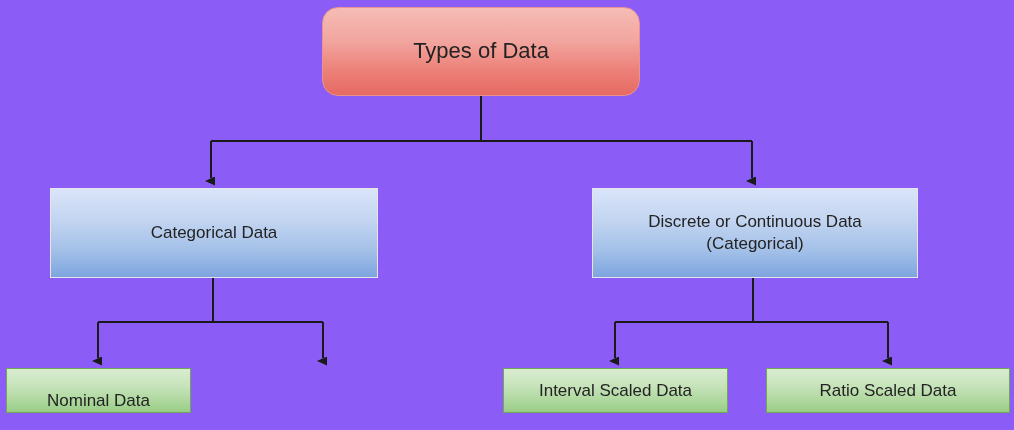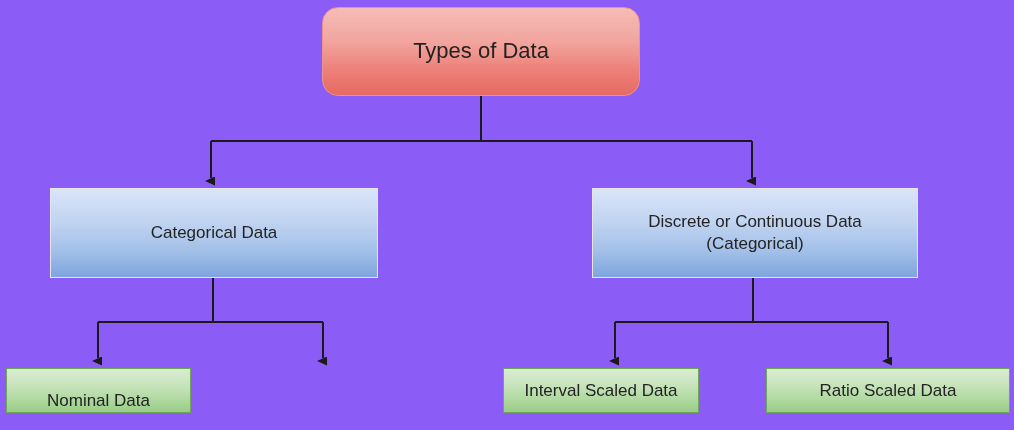--- a/index.html
+++ b/index.html
@@ -62,21 +62,21 @@
   
   .node-green {
     top: 368px;
     height: 45px;
     background: linear-gradient(to bottom, #d9ecd1 0%, #c6e3ba 40%, #add79c 75%, #98cd86 100%);
     border: 1px solid #6fa757;
     font-size: 17px;
   }
   .node-nominal  { left: 6px;   width: 185px; align-items: flex-end; }
   .node-ordinal  { left: 233px; width: 183px; }
-  .node-interval { left: 503px; width: 196px; }
+  .node-interval { left: 503px; width: 225px; }
   .node-ratio    { left: 766px; width: 244px; }
 
   .node-line { display: block; }
 </style>
 </head>
 <body>
 
 <div id="canvas">
 
   <svg class="connectors" viewBox="0 0 1014 430" width="1014" height="430" xmlns="http://www.w3.org/2000/svg">

